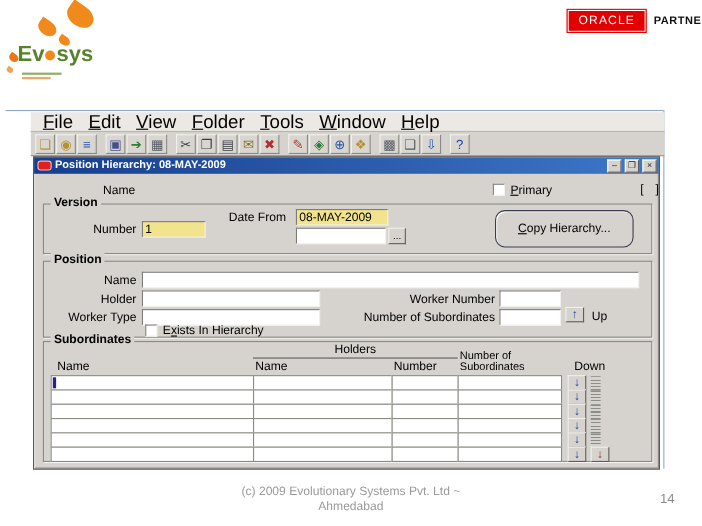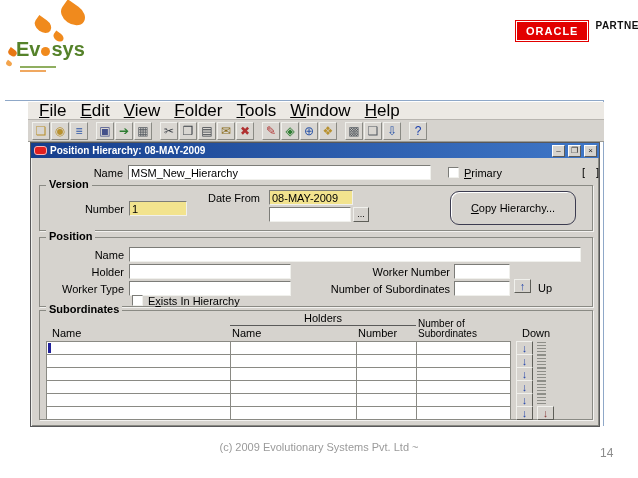--- a/index.html
+++ b/index.html
@@ -15,22 +15,22 @@
   .s3 { left:47px; top:31px; width:11px; height:8px;  transform:rotate(35deg); }
   .s4 { left:2px;  top:47px; width:9px;  height:7px;  transform:rotate(35deg); background:#e87814; }
   .s5 { left:0px;  top:59px; width:6px;  height:5px;  transform:rotate(35deg); background:#f3a44c; }
   .evotext { position:absolute; left:10px; top:36px; font-size:20px; font-weight:bold; color:#55822a; }
   .edot { display:inline-block; width:9px; height:9px; background:#f08a1d; border-radius:50%; margin:0 1px; }
   .evoline { position:absolute; height:2px; }
   .el1 { left:14px; top:64px; width:36px; background:#8fae60; }
   .el2 { left:14px; top:68px; width:26px; background:#f0a860; }
 
   .oracle-partner { position:absolute; left:516px; top:9px; display:flex; align-items:center; gap:7px; }
-  .oracle-box { background:#e20000; color:#fff; font-weight:bold; font-size:11px; letter-spacing:1px;
-                padding:3px 9px; border:1px solid #fff; outline:1px solid #e20000;margin-top:12px; }
+  .oracle-box { background:#e20000; color:#fff; font-weight:normal; font-size:11px; letter-spacing:1px;
+                padding:3px 9px; border:1px solid #fff; outline:1px solid #e20000; }
   .partner-text { color:#111; font-weight:bold; font-size:10px; letter-spacing:.5px; }
 
   .hline { position:absolute; left:5px; top:100px; width:598px; height:1px; background:#8fa8c8; }
   .vline { position:absolute; left:603px; top:100px; width:1px; height:326px; background:#8fa8c8; }
 
   .footer-line { position:absolute; left:0; width:638px; text-align:center; color:#9a9a9a; font-size:11px; }
   .f1 { top:441px; } .f2 { top:455px; }
   .page-num { position:absolute; left:600px; top:446px; width:30px; color:#8c8c8c; font-size:12px; }
 
   
@@ -160,21 +160,20 @@
         <div class="win-icon"></div>
         <div class="title">Position Hierarchy: 08-MAY-2009</div>
         <div class="winbtn">–</div>
         <div class="winbtn">❐</div>
         <div class="winbtn">×</div>
       </div>
 
       <div class="window-body">
 
         <div class="lbl" style="left:30px;width:62px;top:9px">Name</div>
-        <input class="field" style="left: 97px; top: 7px; width: 303px;" value="MSM_New_Hierarchy">
         <div class="checkbox" style="left:417px;top:9px"></div>
         <div class="lbl left" style="left:433px;top:9px"><u>P</u>rimary</div>
         <div class="lbl left" style="left:551px;top:8px">[</div>
         <div class="lbl left" style="left:565px;top:8px">]</div>
 
         <div class="group" style="left:8px;top:27px;width:554px;height:46px">
           <div class="group-title">Version</div>
           <div class="lbl" style="left:4px;width:80px;top:17px">Number</div>
           <input class="field yellow" style="left: 89px; top: 15px; width: 58px;" value="1">
           <div class="lbl" style="left:116px;width:104px;top:6px">Date From</div>
@@ -266,15 +265,16 @@
                 <div class="mini-btn scroll-arrow">↓</div>
               </div>
             </div>
         </div>
 
       </div>
     </div>
   </div>
 
   <div class="footer-line f1">(c) 2009 Evolutionary Systems Pvt. Ltd ~</div>
+  <div class="footer-line f2">Ahmedabad</div>
   <div class="page-num">14</div>
 
 </div>
 
 </body></html>

